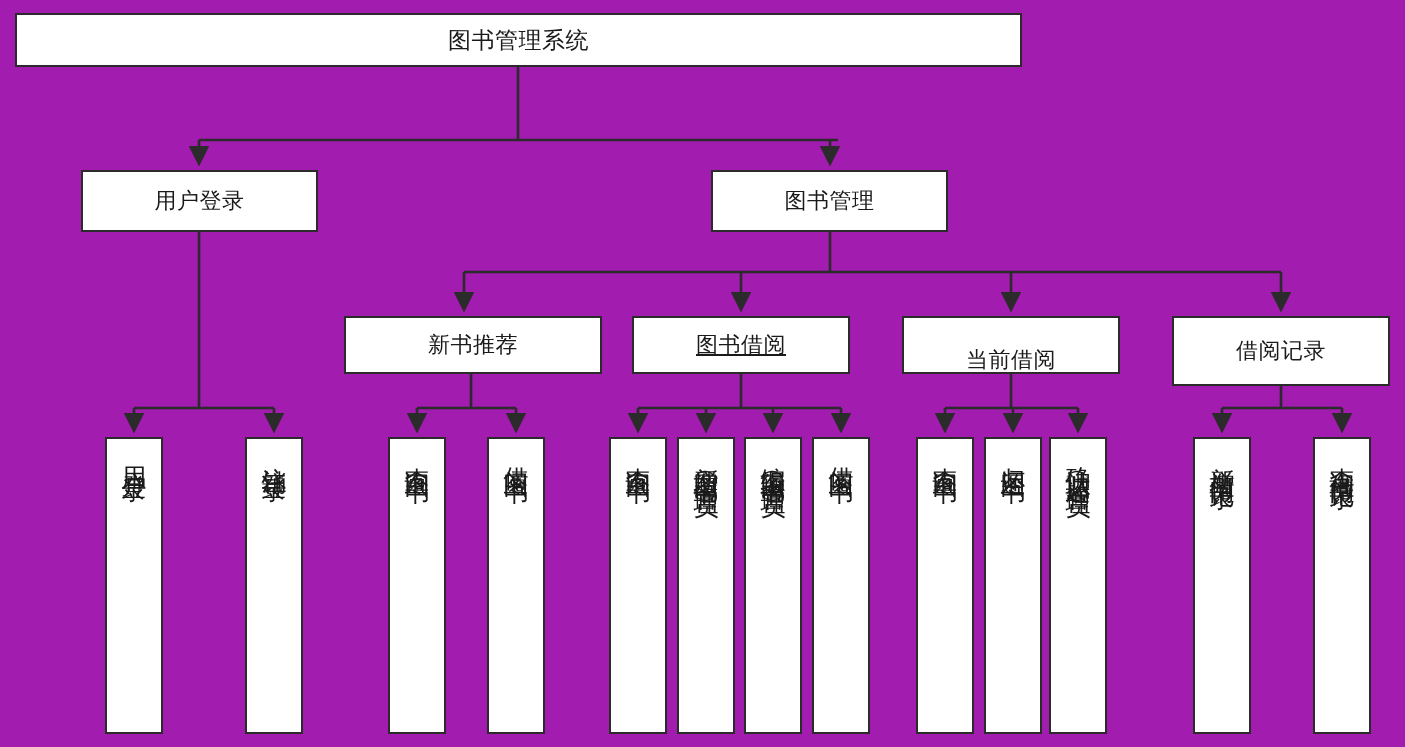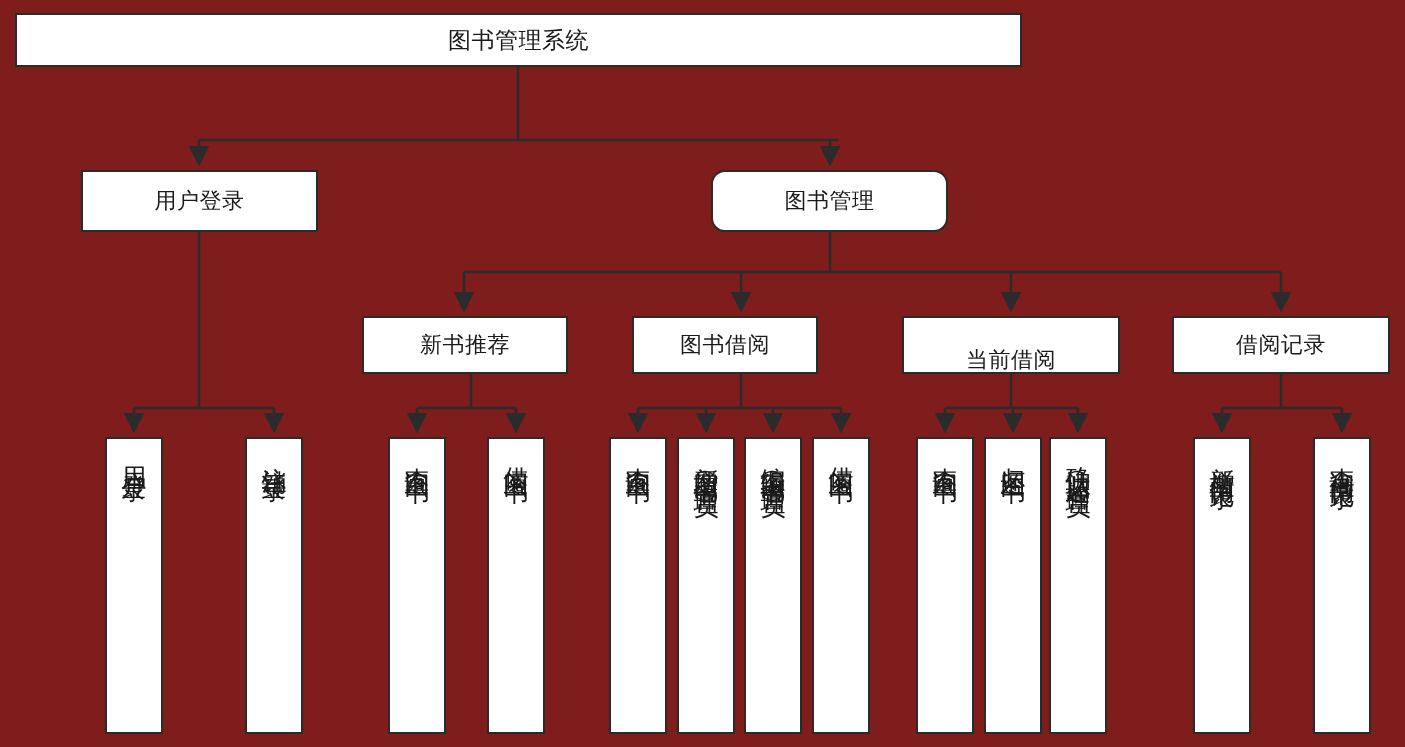--- a/index.html
+++ b/index.html
@@ -7,21 +7,21 @@
     padding: 0;
     background: #ffffff;
   }
   body {
     font-family: "DejaVu Sans", "Liberation Sans", sans-serif;
   }
   #canvas {
     position: relative;
     width: 1405px;
     height: 747px;
-    background: #7f1d1d;
+    background: #a21caf;
     overflow: hidden;
   }
   #edges {
     position: absolute;
     left: 0;
     top: 0;
     width: 1405px;
     height: 747px;
     pointer-events: none;
   }
@@ -127,34 +127,34 @@
     </g>
   </svg>
 
   <div class="node root horiz" style="left:15px; top:13px; width:1007px; height:54px;">
     <span class="label">图书管理系统</span>
   </div>
 
   <div class="node horiz" style="left:81px; top:170px; width:237px; height:62px;">
     <span class="label">用户登录</span>
   </div>
-  <div class="node horiz" style="left:711px; top:170px; width:237px; height:62px;border-radius:14px;">
+  <div class="node horiz" style="left:711px; top:170px; width:237px; height:62px;">
     <span class="label">图书管理</span>
   </div>
 
-  <div class="node horiz" style="left:362px; top:316px; width:206px; height:58px;">
+  <div class="node horiz" style="left:344px; top:316px; width:258px; height:58px;">
     <span class="label">新书推荐</span>
   </div>
-  <div class="node horiz" style="left:632px; top:316px; width:186px; height:58px;">
+  <div class="node horiz" style="left:632px; top:316px; width:218px; height:58px;text-decoration:underline;">
     <span class="label">图书借阅</span>
   </div>
   <div class="node horiz" style="left:902px; top:316px; width:218px; height:58px;align-items:flex-end;">
     <span class="label">当前借阅</span>
   </div>
-  <div class="node horiz" style="left:1172px; top:316px; width:218px; height:58px;">
+  <div class="node horiz" style="left:1172px; top:316px; width:218px; height:70px;">
     <span class="label">借阅记录</span>
   </div>
 
   <div class="node vert" style="left:105px; top:437px; width:58px; height:297px;">
     <span class="label">用户登录</span>
   </div>
   <div class="node vert" style="left:245px; top:437px; width:58px; height:297px;">
     <span class="label">注销登录</span>
   </div>
 

